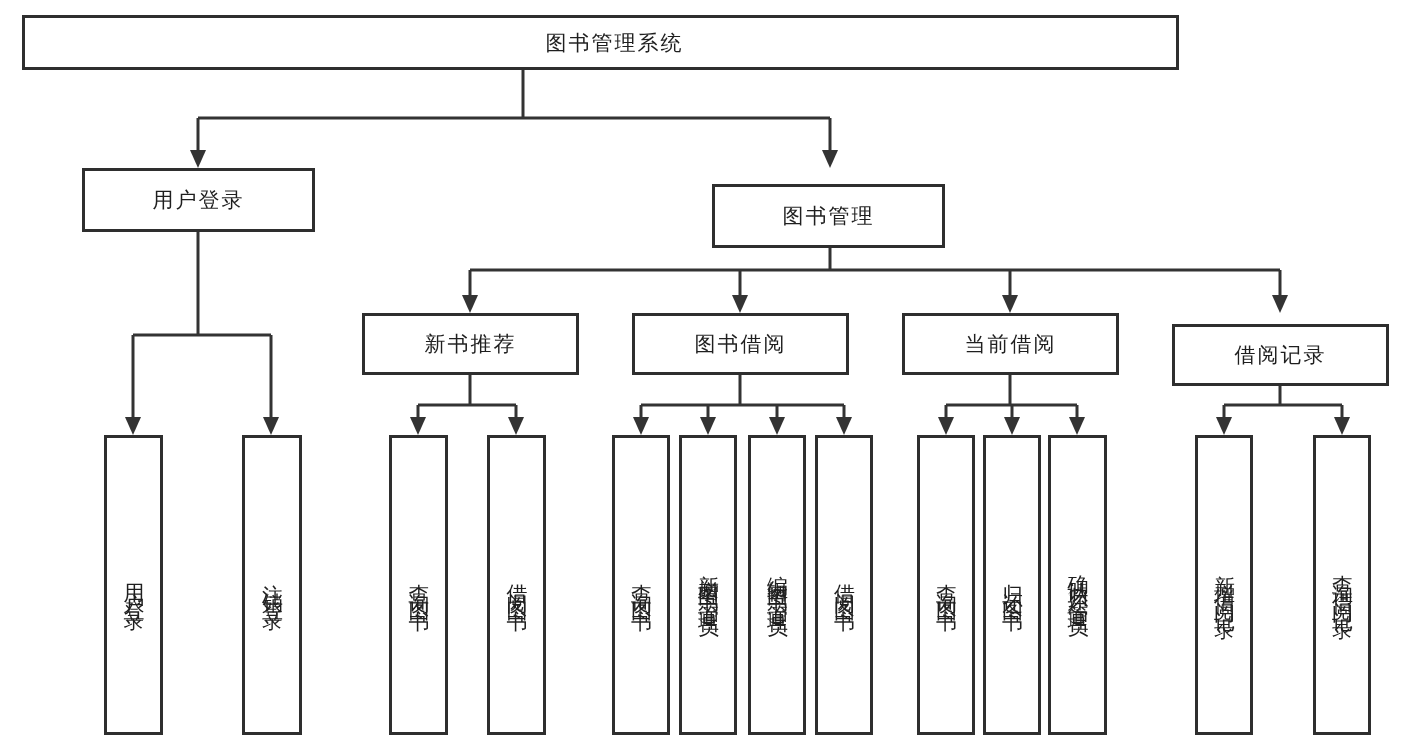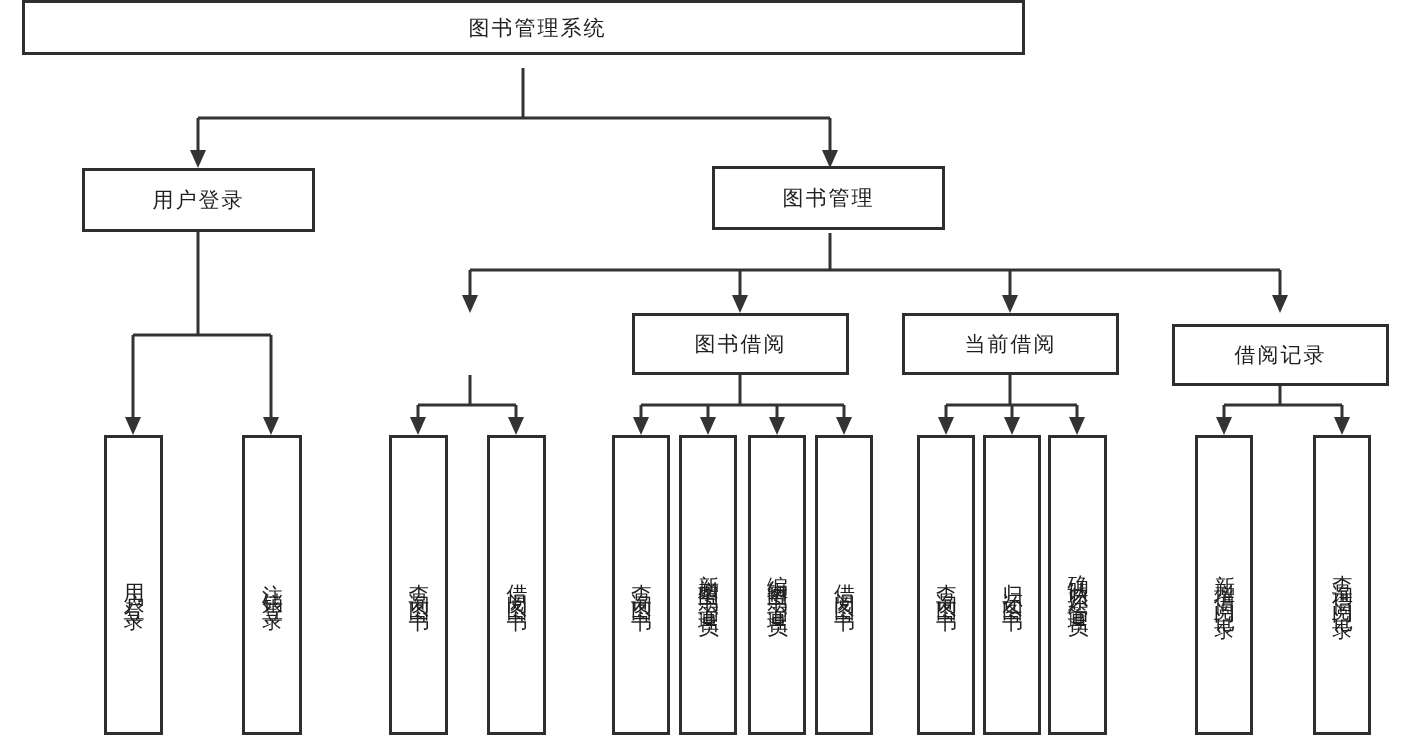--- a/index.html
+++ b/index.html
@@ -127,31 +127,34 @@
 
       <polygon points="938,417 954,417 946,435"></polygon>
       <polygon points="1004,417 1020,417 1012,435"></polygon>
       <polygon points="1069,417 1085,417 1077,435"></polygon>
 
       <polygon points="1216,417 1232,417 1224,435"></polygon>
       <polygon points="1334,417 1350,417 1342,435"></polygon>
     </g>
   </svg>
 
-  <div class="node" style="left:22px; top:0; width:1003px; height:55px;padding-left:28px;">
+  <div class="node" style="left:22px; top:15px; width:1157px; height:55px;padding-left:28px;">
     <span>图书管理系统</span>
   </div>
 
   <div class="node" style="left:82px; top:168px; width:233px; height:64px;">
     <span>用户登录</span>
   </div>
-  <div class="node" style="left:712px; top:166px; width:233px; height:64px;">
+  <div class="node" style="left:712px; top:184px; width:233px; height:64px;">
     <span>图书管理</span>
   </div>
 
+  <div class="node" style="left:362px; top:313px; width:217px; height:62px;">
+    <span>新书推荐</span>
+  </div>
   <div class="node" style="left:632px; top:313px; width:217px; height:62px;">
     <span>图书借阅</span>
   </div>
   <div class="node" style="left:902px; top:313px; width:217px; height:62px;">
     <span>当前借阅</span>
   </div>
   <div class="node" style="left:1172px; top:313px; width:217px; height:62px;margin-top:11px;">
     <span>借阅记录</span>
   </div>
 

